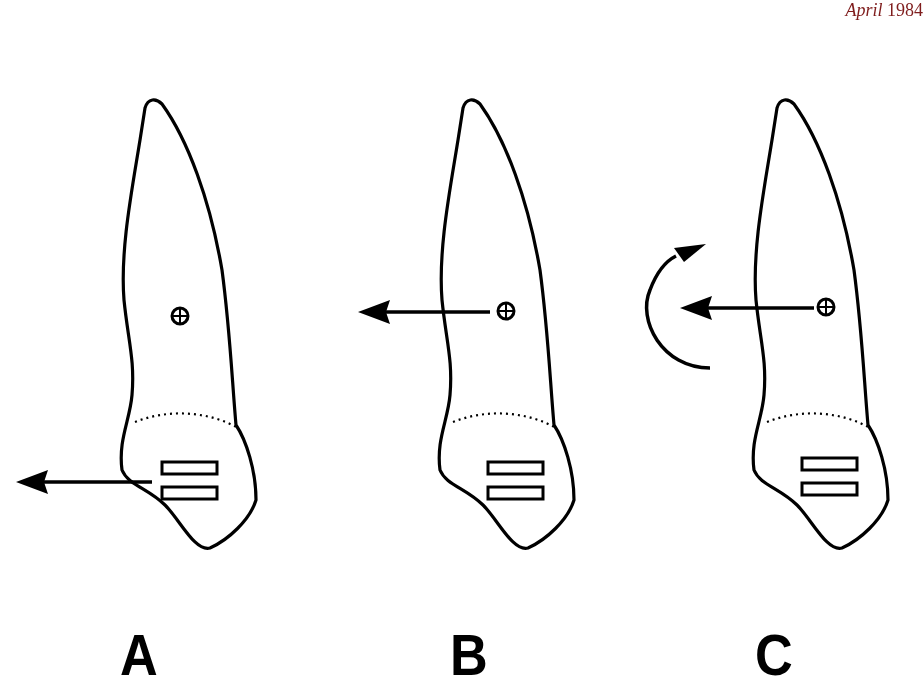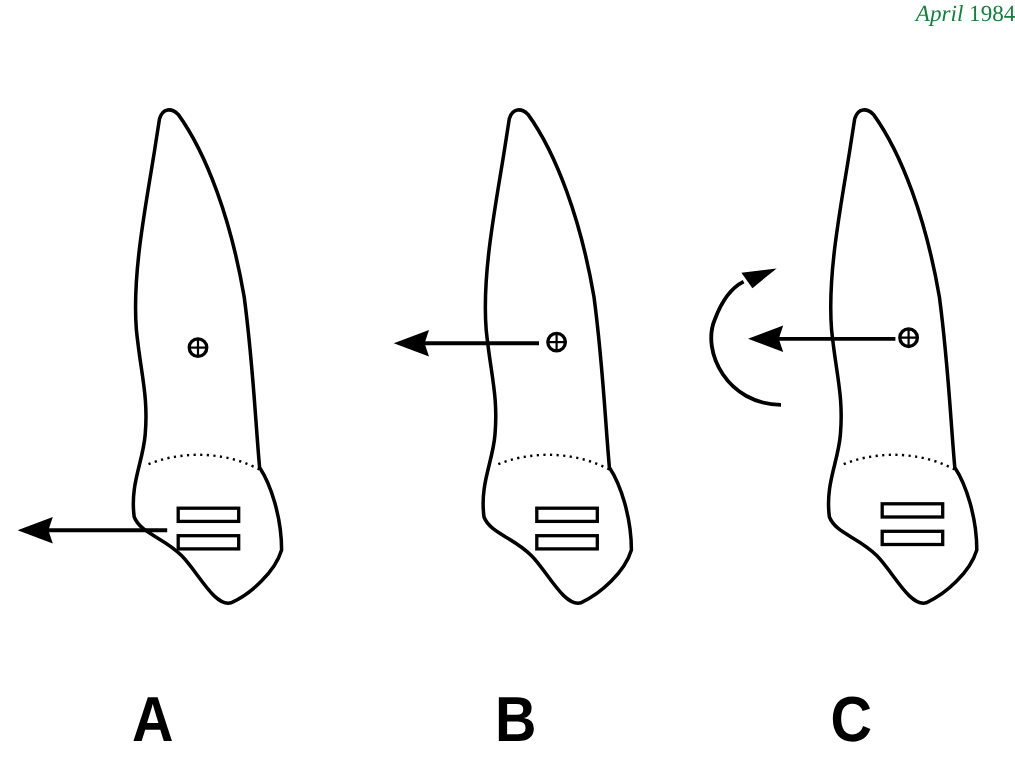--- a/index.html
+++ b/index.html
@@ -1,19 +1,19 @@
 <!DOCTYPE html>
 <html><head>
   <meta charset="utf-8">
   <style>
     html, body { margin: 0; padding: 0; background: #ffffff; }
     body { width: 923px; height: 696px; position: relative; overflow: hidden; }
     .header-date {
       position: absolute; right: 0px; top: 0px;
-      font-family: "Liberation Serif", serif; font-size: 21px; color: #15803d;
+      font-family: "Liberation Serif", serif; font-size: 18px; color: #7f1d1d;
       white-space: nowrap;
       margin-left: 26px;
     }
     .header-date .month { font-style: italic; }
     svg.fig { position: absolute; left: 0; top: 0; }
     .panel-label {
       position: absolute; top: 626px;
       font-family: "Liberation Sans", sans-serif; font-weight: bold; font-size: 58px;
       color: #000; line-height: 1; transform: scaleX(0.9);
     }

